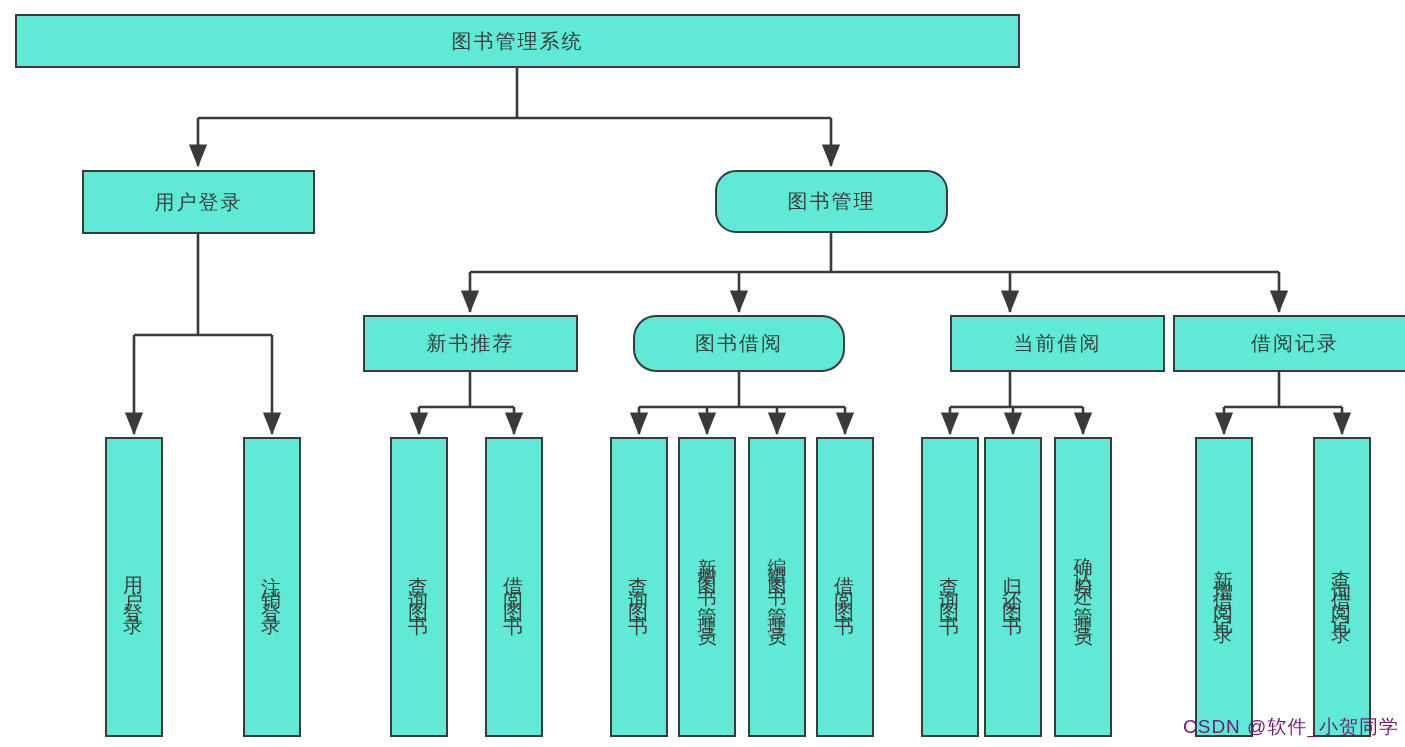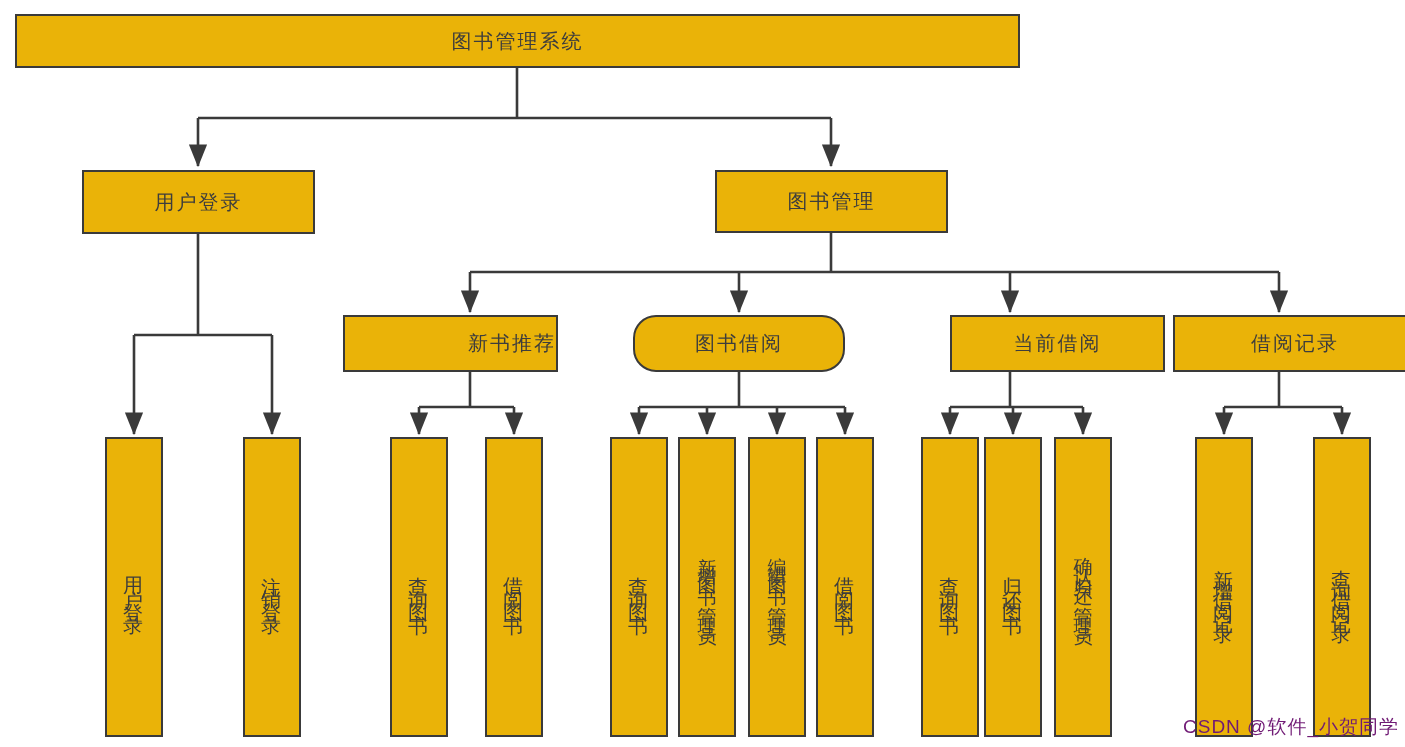--- a/index.html
+++ b/index.html
@@ -13,34 +13,34 @@
   }
   svg.connectors {
     position: absolute;
     left: 0; top: 0;
     width: 1405px; height: 747px;
   }
   .box {
     position: absolute;
     box-sizing: border-box;
     border: 2.6px solid #3a3a3a;
-    background: #eab308;
+    background: #5eead4;
     display: flex;
     align-items: center;
     justify-content: center;
     color: #3d3d3d;
     font-size: 20px;
     letter-spacing: 2px;
     text-align: center;
   }
   
   .b-root   { left: 15px;   top: 14px;  width: 1005px; height: 54px; }
   .b-login  { left: 82px;   top: 170px; width: 233px;  height: 64px; }
-  .b-mgmt   { left: 715px;  top: 170px; width: 233px;  height: 63px; }
-  .b-new    { left: 343px;  top: 315px; width: 215px;  height: 57px; justify-content: flex-end; }
+  .b-mgmt   { left: 715px;  top: 170px; width: 233px;  height: 63px; border-radius: 21px; }
+  .b-new    { left: 363px;  top: 315px; width: 215px;  height: 57px; }
   .b-borrow { left: 633px;  top: 315px; width: 212px;  height: 57px; border-radius: 23px; }
   .b-cur    { left: 950px;  top: 315px; width: 215px;  height: 57px; }
   .b-rec    { left: 1173px; top: 315px; width: 244px;  height: 57px; }
   
   .leaf { top: 437px; width: 58px; height: 300px; }
   .leaf .vtext {
     writing-mode: vertical-rl;
     text-orientation: mixed;
     font-size: 20px;
     letter-spacing: 13px;

